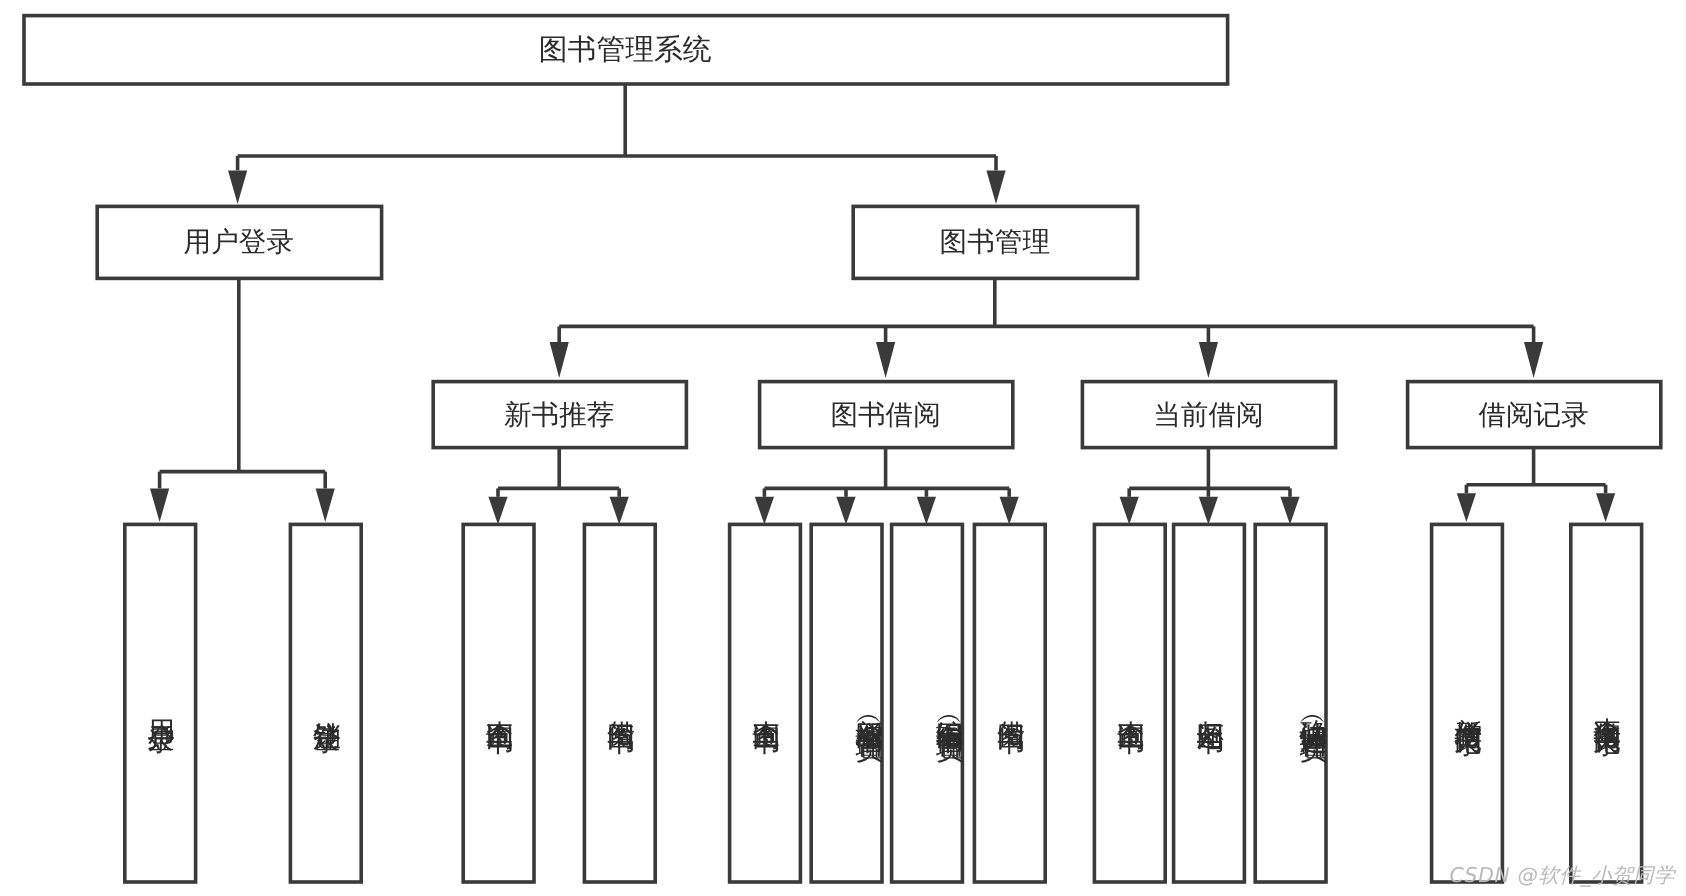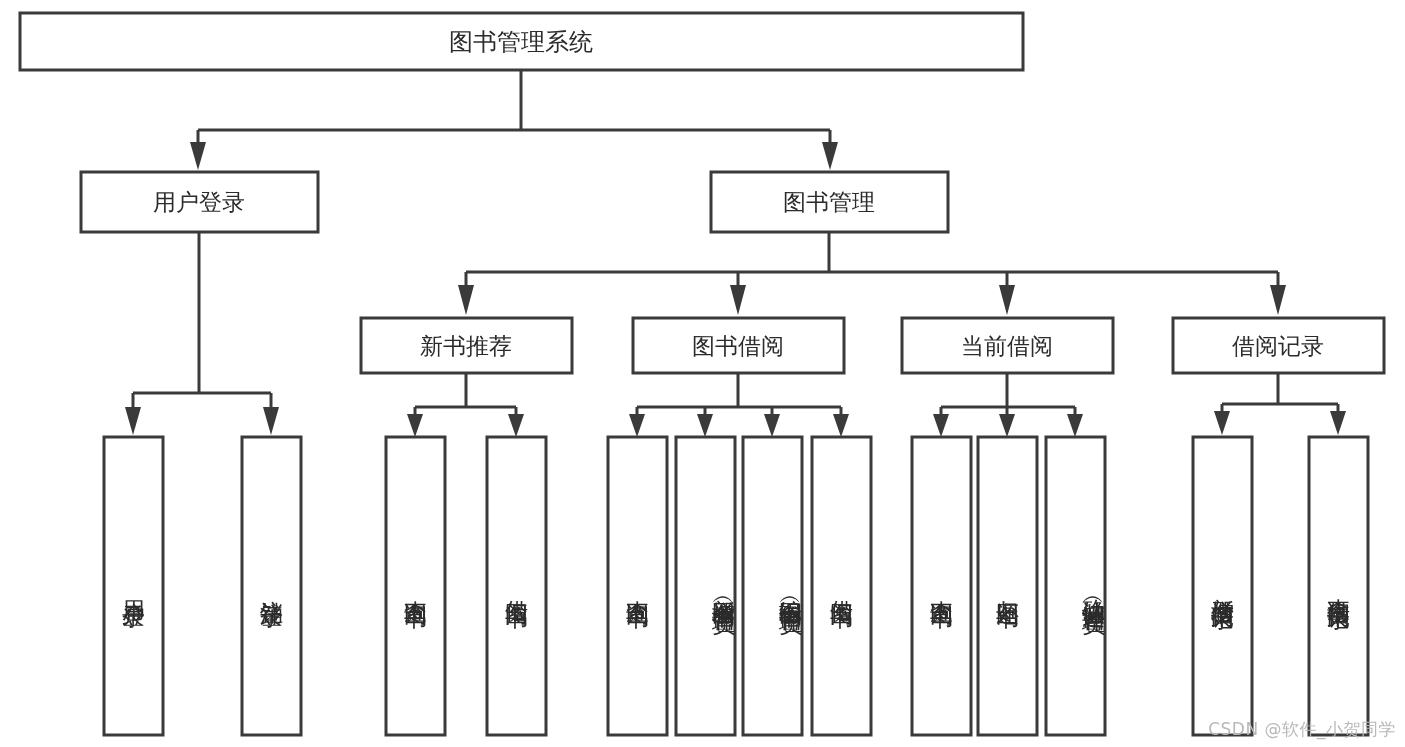--- a/index.html
+++ b/index.html
@@ -68,20 +68,21 @@
   }
   #watermark {
     position: absolute;
     right: 9px;
     bottom: 6px;
     font-size: 17px;
     color: #b9b9b9;
     font-family: "DejaVu Sans", "Liberation Sans", sans-serif;
     letter-spacing: 0.5px;
     white-space: nowrap;
+    font-style: italic;
   }
 </style>
 </head>
 <body>
 
 <div id="diagram-root">
 
   <svg id="flow" viewBox="0 0 1405 747" xmlns="http://www.w3.org/2000/svg">
 
     <g>

